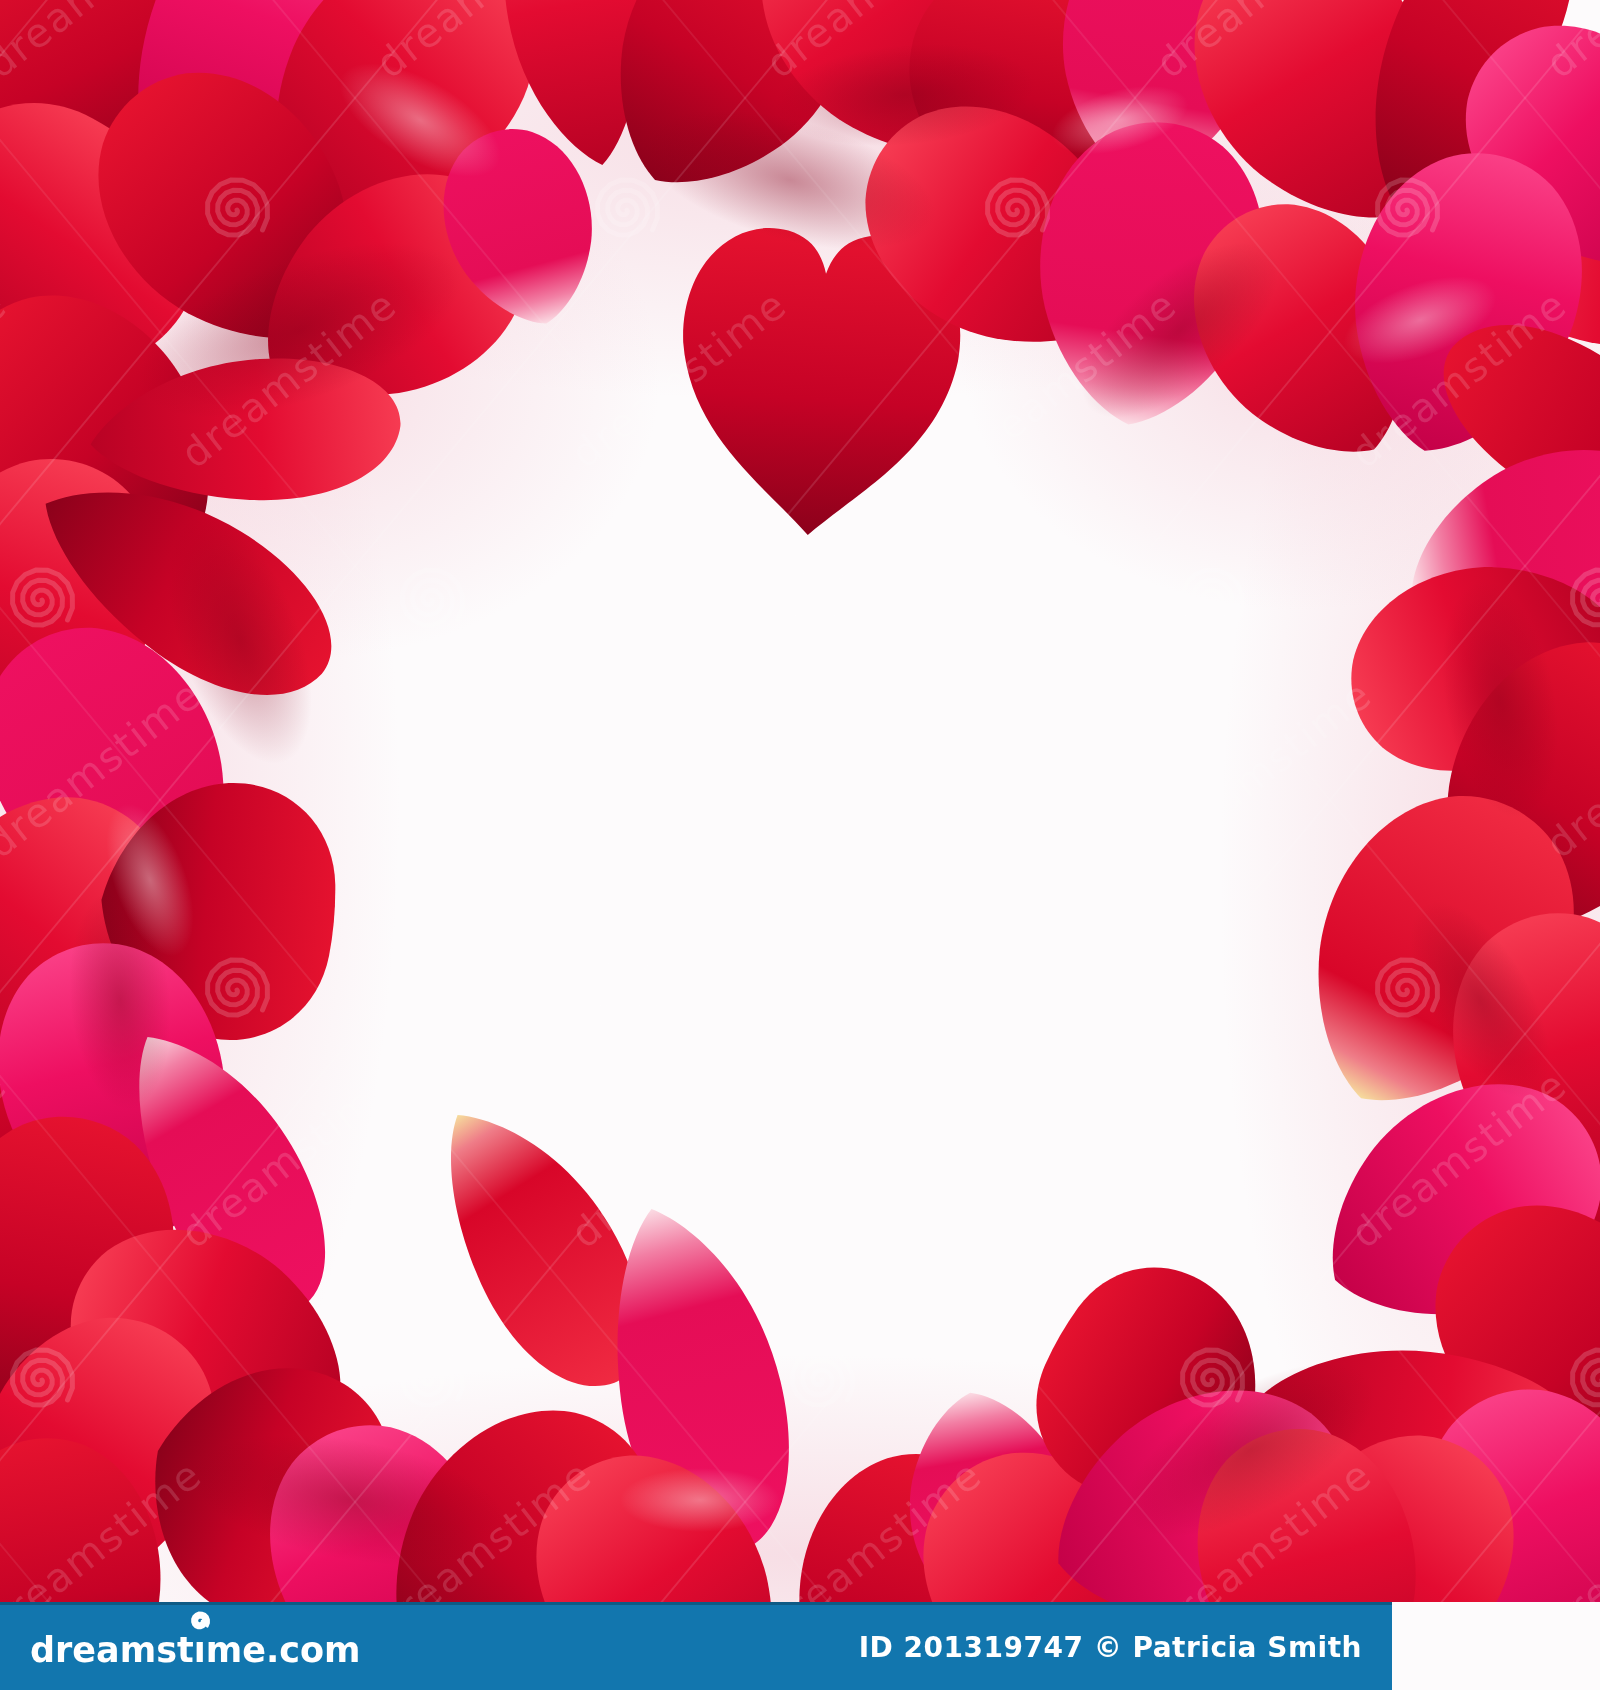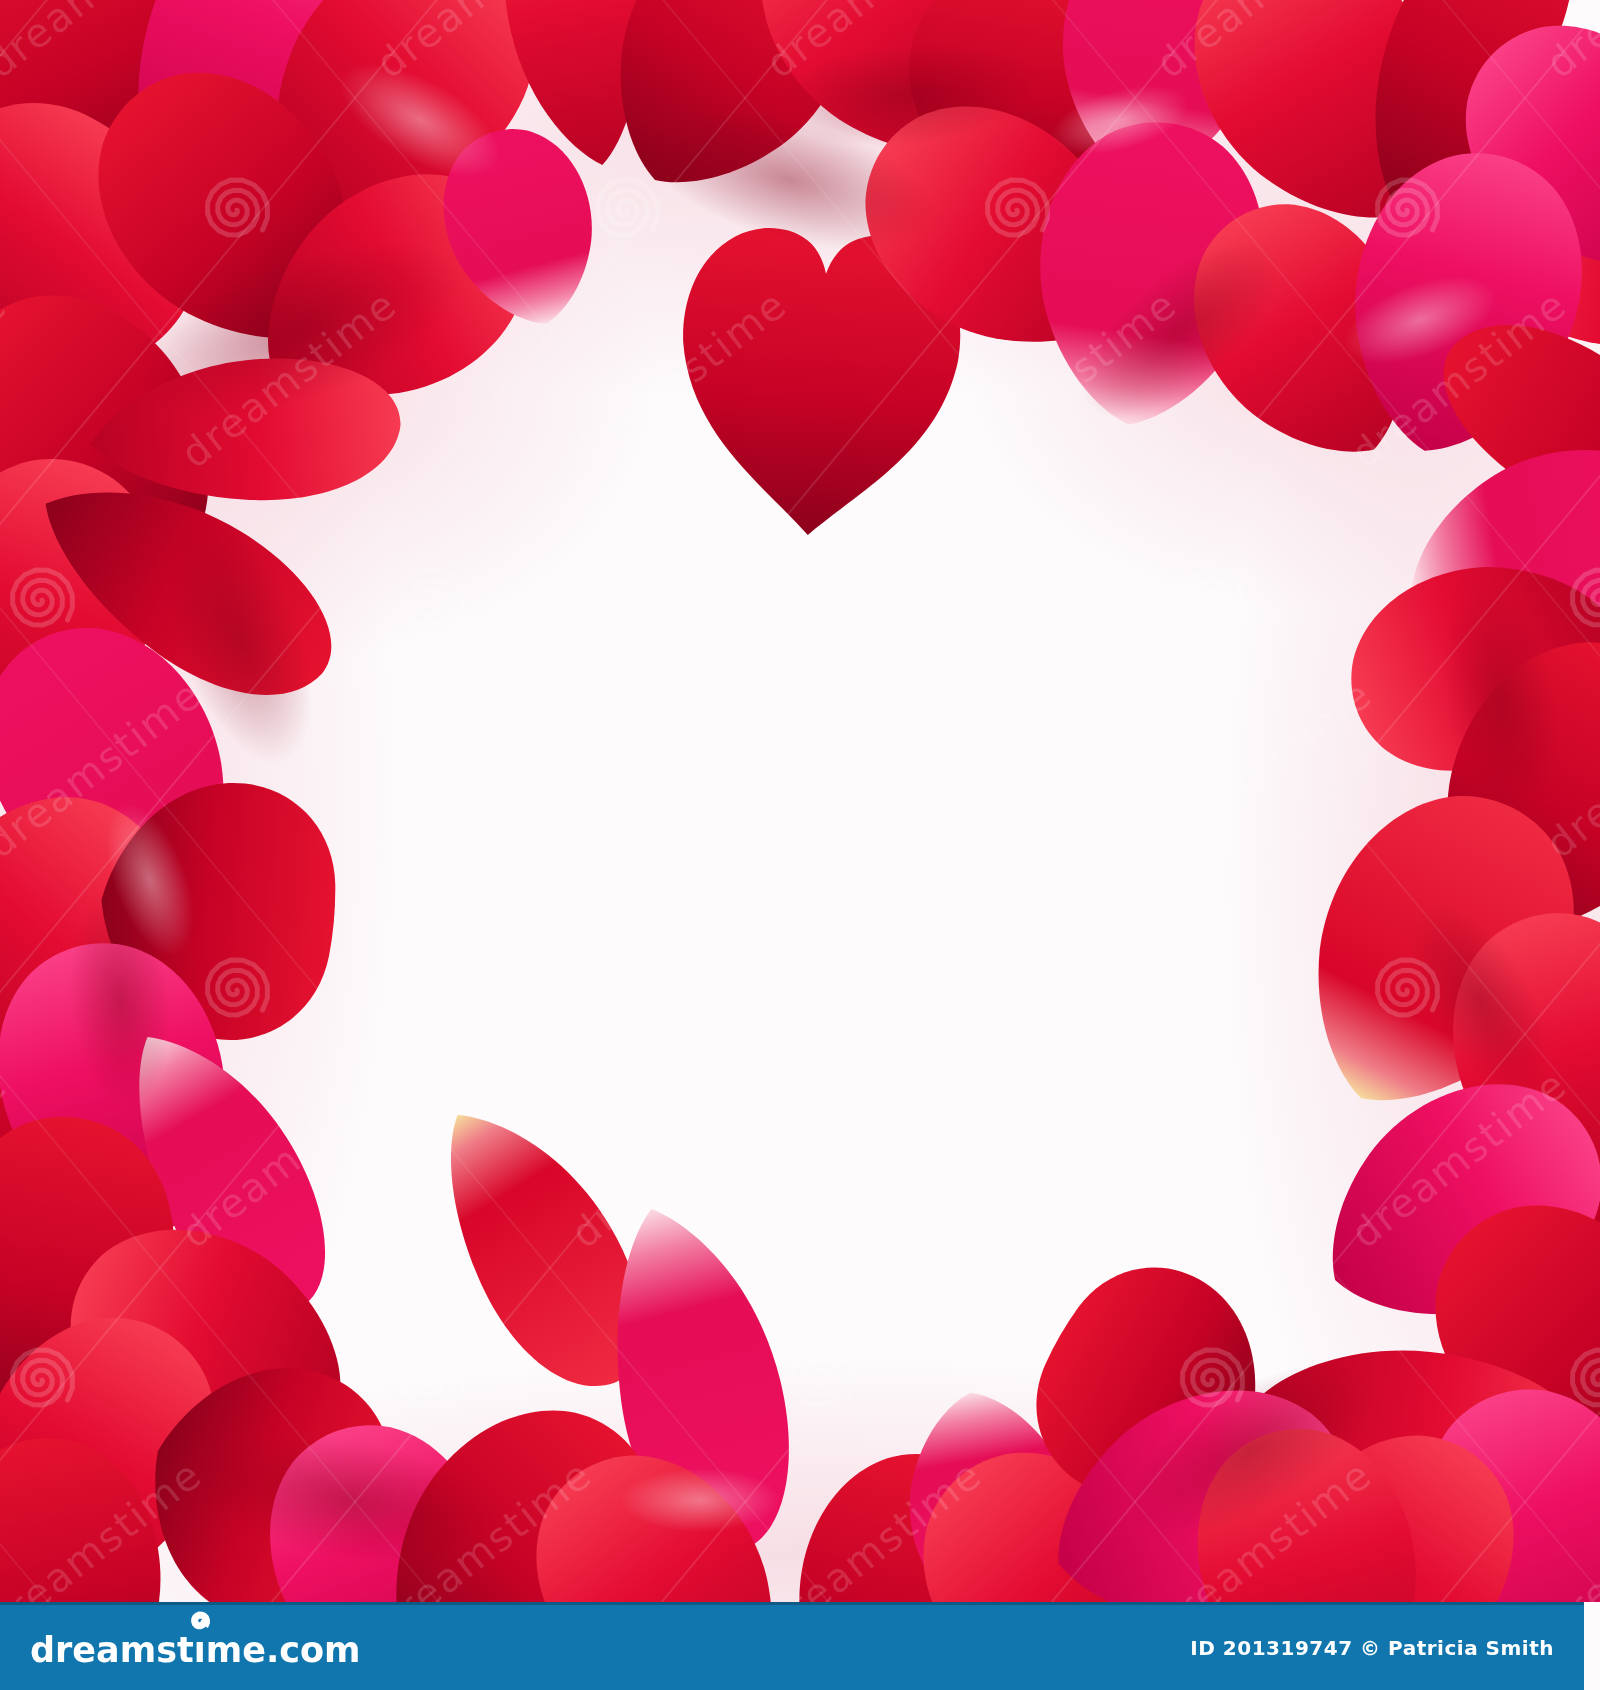--- a/index.html
+++ b/index.html
@@ -4,32 +4,32 @@
 <style>
   html,body{margin:0;padding:0;background:#ffffff;}
   .stage{
     position:relative;width:1600px;height:1690px;overflow:hidden;
     background:#fdfbfc;font-family:"DejaVu Sans",sans-serif;
   }
   .photo-area{position:absolute;left:0;top:0;width:1600px;height:1602px;}
   .photo-area svg{display:block;}
   
   .footer-bar{
-    position:absolute;left:0;bottom:0;width:1584px;height:88px;
+    position:absolute;left:0;bottom:0;width:1392px;height:88px;
     background:#1276ae;border-top:3px solid #0e5a85;box-sizing:border-box;
     display:flex;align-items:center;justify-content:space-between;
     padding:0 30px;color:#ffffff;
   }
   .logo{
     position:relative;font-size:35px;font-weight:700;letter-spacing:0px;
     display:flex;align-items:baseline;line-height:1;margin-top:6px;
   }
   .logo .logo-i{position:relative;display:inline-block;}
   .logo .logo-i svg{position:absolute;left:50%;top:-24px;transform:translateX(-50%);}
-  .credit{font-size:20px;font-weight:700;letter-spacing:0.5px;}
+  .credit{font-size:28px;font-weight:700;letter-spacing:0.5px;}
 </style>
 </head>
 <body>
 
 <div class="stage">
 
   <div class="photo-area">
     <svg width="1600" height="1602" viewBox="0 0 1600 1602" xmlns="http://www.w3.org/2000/svg">
       <defs>
 

